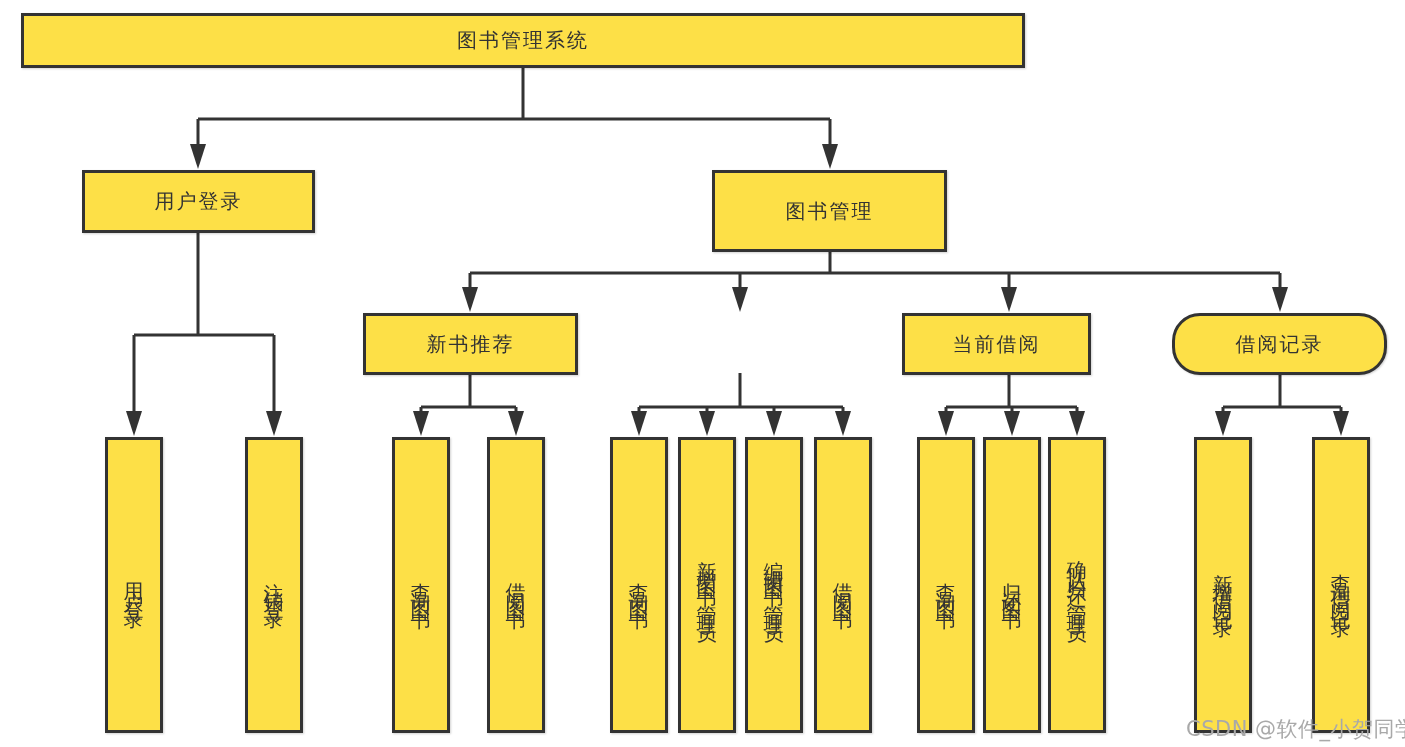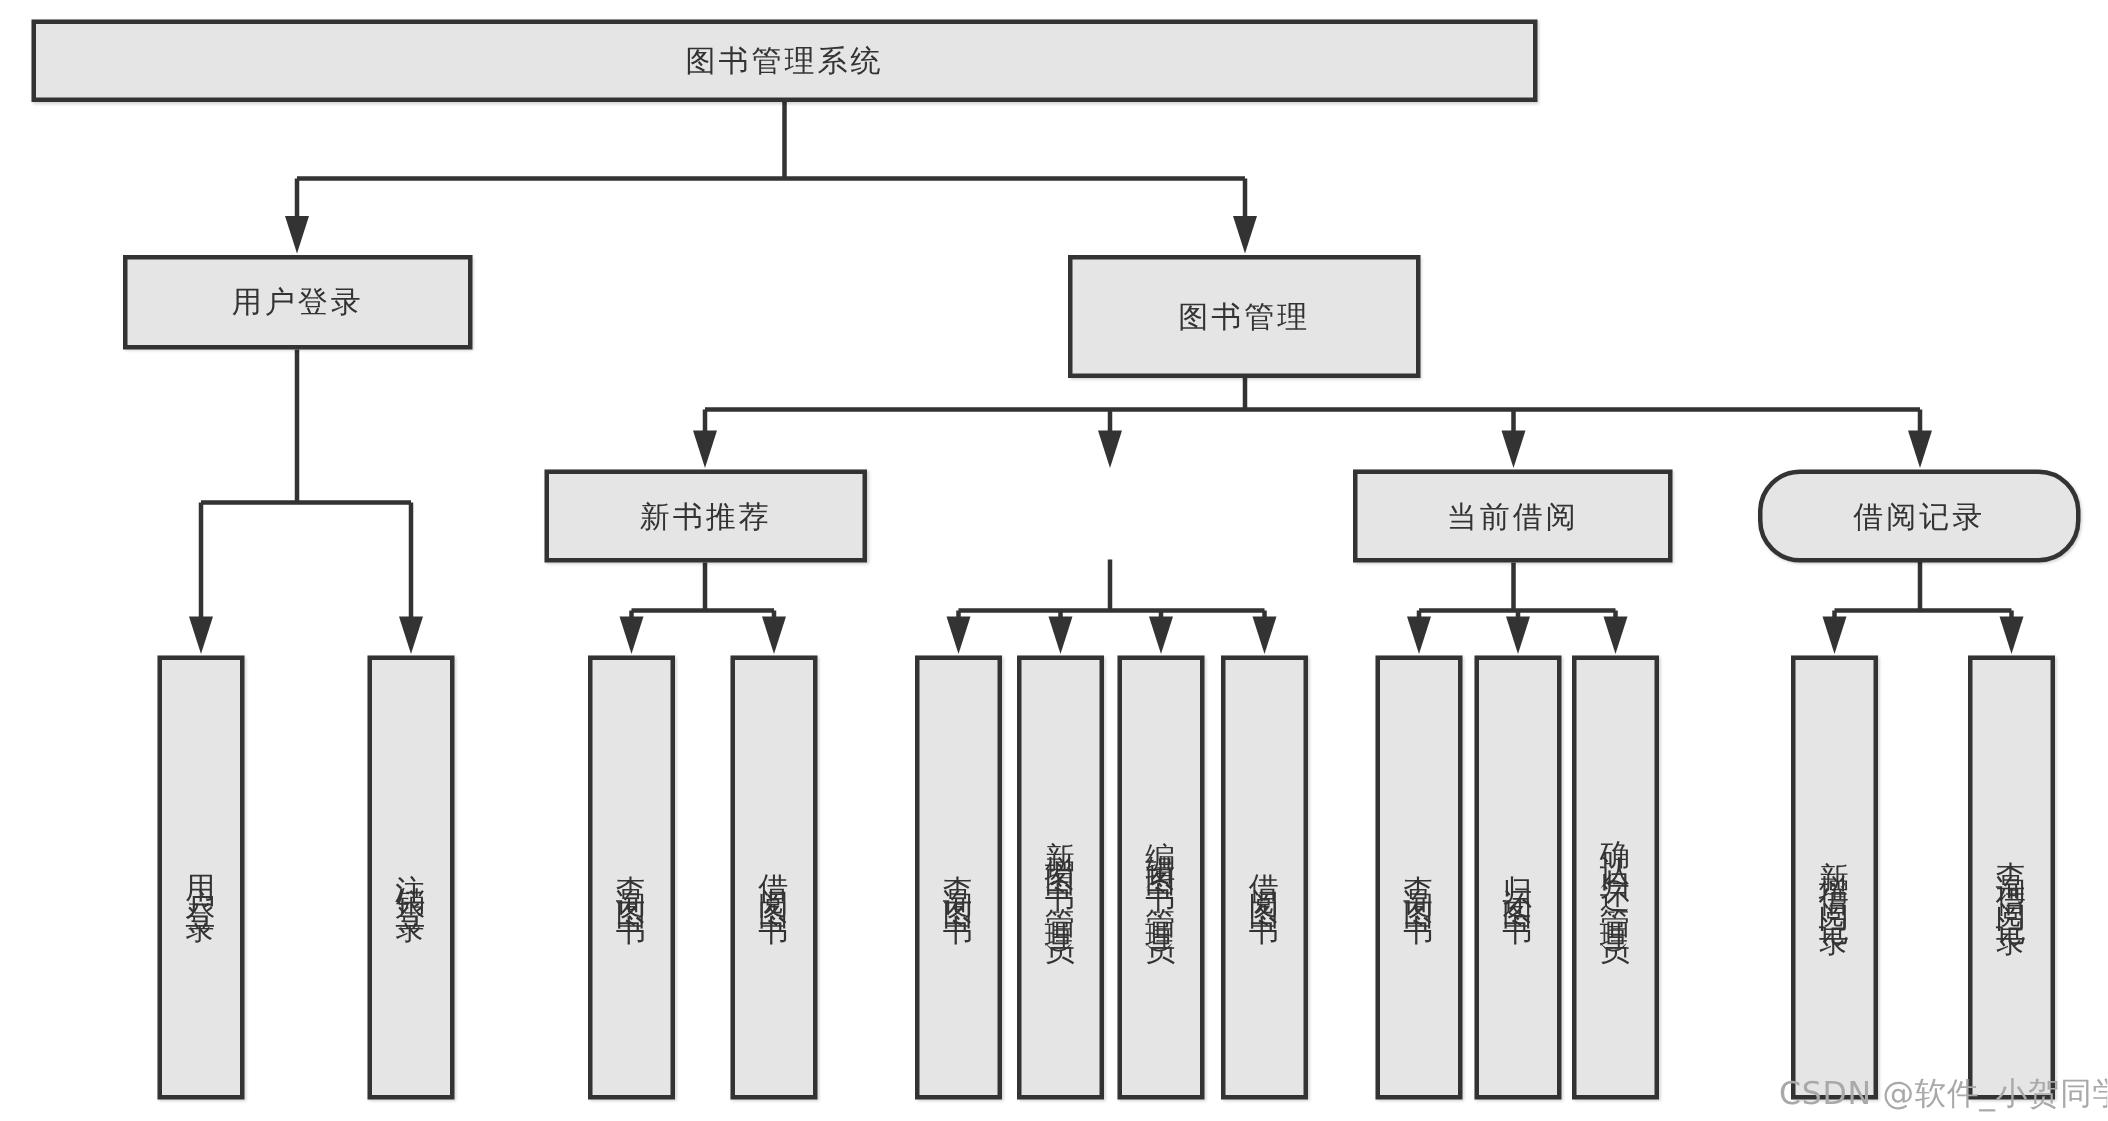--- a/index.html
+++ b/index.html
@@ -1,32 +1,32 @@
 <!DOCTYPE html>
 <html><head>
 <meta charset="utf-8">
 <style>
   * { margin:0; padding:0; box-sizing:border-box; }
   html,body { background:#ffffff; }
   body { width:1405px; height:747px; position:relative; font-family:"DejaVu Sans", sans-serif; }
   .canvas { position:absolute; left:0; top:0; width:1405px; height:747px; background:#ffffff; overflow:hidden; }
   svg.wires { position:absolute; left:0; top:0; }
   .box {
-    position:absolute; background:#e5e5e5; border:3px solid #333333;
+    position:absolute; background:#fde047; border:3px solid #333333;
     display:flex; align-items:center; justify-content:center;
     color:#333333; box-shadow:1px 1px 2px rgba(0,0,0,0.18);
   }
   .h-label { font-size:20px; letter-spacing:2px; white-space:nowrap; }
   .root  { left:21px;  top:13px;  width:1004px; height:55px; }
   .lv2-a { left:82px;  top:170px; width:233px;  height:63px; }
   .lv2-b { left:712px; top:170px; width:235px;  height:82px; }
   .lv3   { top:313px; width:215px; height:62px;text-align:right; }
   .lv3-1 { left:363px; }
   .lv3-2 { left:632px; }
-  .lv3-3 { left:902px; width:213px; }
+  .lv3-3 { left:902px; width:189px; }
   .lv3-4 { left:1172px;border-radius:28px; }
   .leaf  { top:437px; width:58px; height:296px; }
   .vtext {
     writing-mode:vertical-rl; text-orientation:mixed;
     font-size:20px; letter-spacing:9px; line-height:1; color:#333333;
   }
   .lf-1  { left:105px; }  .lf-2  { left:245px; }
   .lf-3  { left:392px; }  .lf-4  { left:487px; }
   .lf-5  { left:610px; }  .lf-6  { left:678px; }
   .lf-7  { left:745px; }  .lf-8  { left:814px; }

